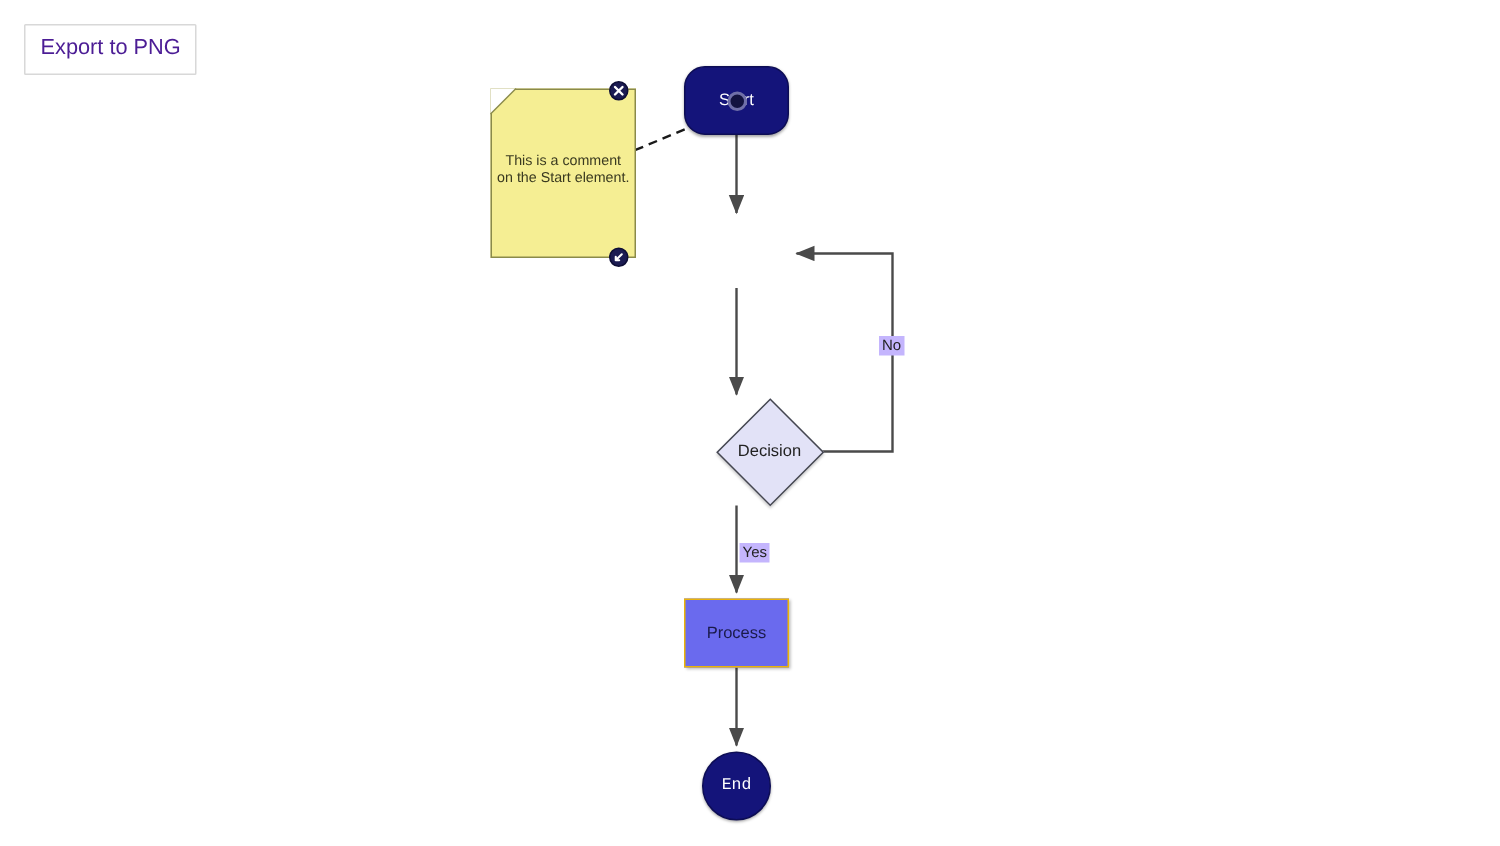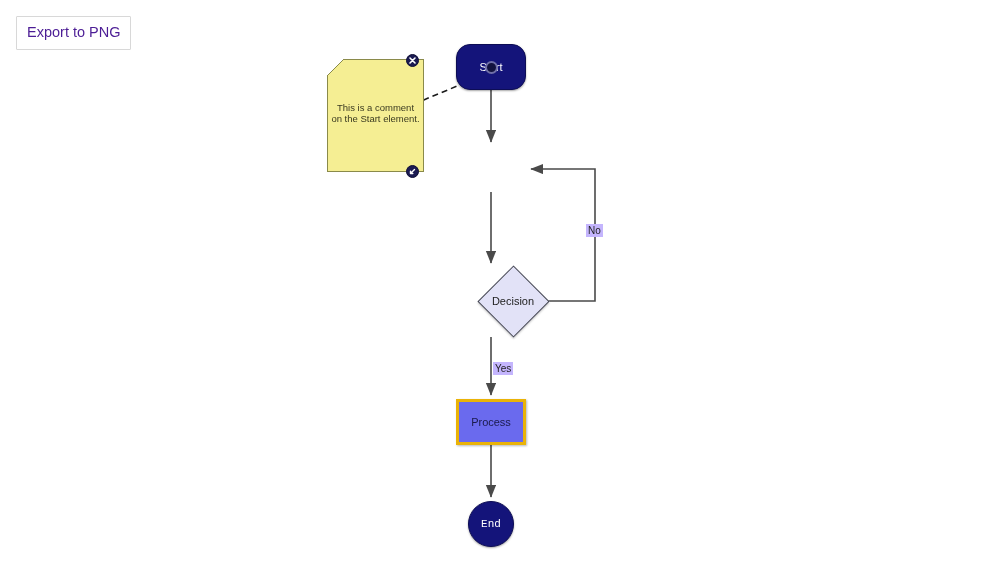--- a/index.html
+++ b/index.html
@@ -159,21 +159,21 @@
     box-shadow: 1px 1px 2px rgba(0,0,0,0.22);
   }
 
   
   .node-process {
     left: 456px;
     top: 399px;
     width: 70px;
     height: 46px;
     background: #6a6aee;
-    border: 3px solid #eab308;
+    border: 1px solid #eab308;
     color: #1a1a4a;
     box-shadow: 1px 1px 2px rgba(0,0,0,0.28);
   }
 
   
   #comment-note {
     position: absolute;
     left: 327px;
     top: 59px;
     width: 85px;

